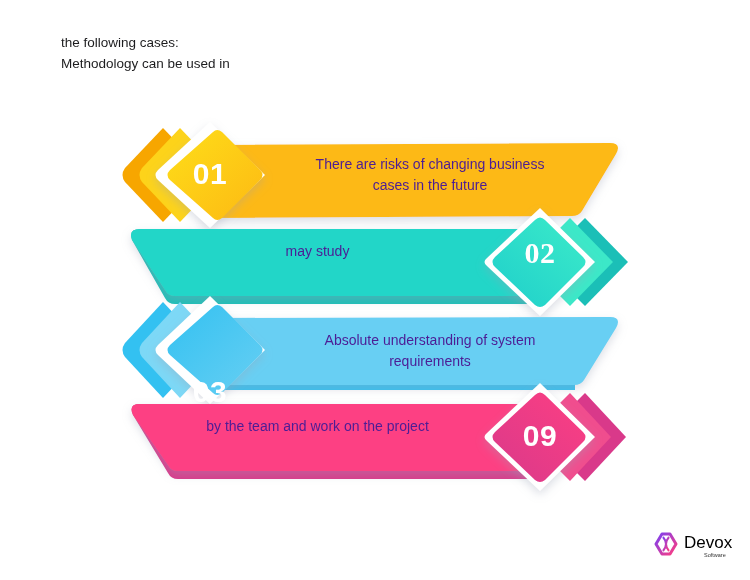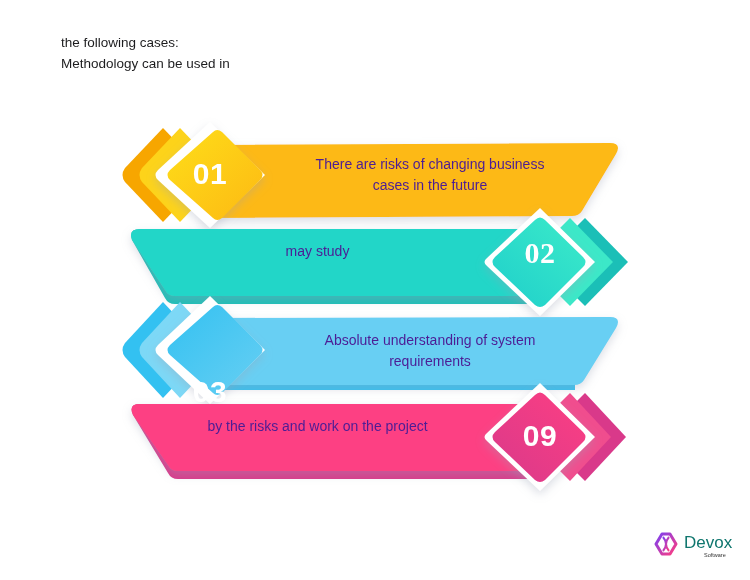--- a/index.html
+++ b/index.html
@@ -2,21 +2,21 @@
 <html><head>
 <meta charset="utf-8">
 <style>
   html, body { margin:0; padding:0; }
   body { width:750px; height:580px; background:#ffffff; position:relative; overflow:hidden; font-family:"Liberation Sans", "DejaVu Sans", sans-serif; }
   .intro { position:absolute; left:61px; top:32px; font-size:13.5px; line-height:21px; color:#1d1d1f; font-weight:500; width:230px; }
   .art { position:absolute; left:0; top:0; width:750px; height:580px; }
   .card-text { position:absolute; color:#4c1d95; font-size:14px; line-height:21px; text-align:center; }
   .num { position:absolute; color:#ffffff; font-weight:bold; font-size:30px; text-align:center; width:80px; letter-spacing:0.5px; }
   .logo { position:absolute; left:654px; top:532px; width:90px; height:30px; }
-  .logo-word { position:absolute; left:30px; top:1px; font-size:17px; color:#0f766e; font-weight:500; }
+  .logo-word { position:absolute; left:30px; top:1px; font-size:17px; color:#000000; font-weight:500; }
   .logo-sub { position:absolute; left:50px; top:20px; font-size:5.5px; color:#333; }
 </style>
 </head>
 <body>
 
 <div class="intro">
   <div>the following cases:</div>
   <div>Methodology can be used in</div>
 </div>
 
@@ -102,19 +102,19 @@
 </div>
 
 <div class="num" style="left:170px; top:332px;margin-top:43px;">03</div>
 <div class="card-text" style="left:270px; top:330px; width:320px;">
   <div>Absolute understanding of system</div>
   <div>requirements</div>
 </div>
 
 <div class="num" style="left:500px; top:419px;">09</div>
 <div class="card-text" style="left:140px; top:416px; width:355px;">
-  <div>by the risks and work on the project</div>
+  <div>by the team and work on the project</div>
 </div>
 
 <div class="logo">
   <span class="logo-word">Devox</span>
   <span class="logo-sub">Software</span>
 </div>
 
 </body></html>

